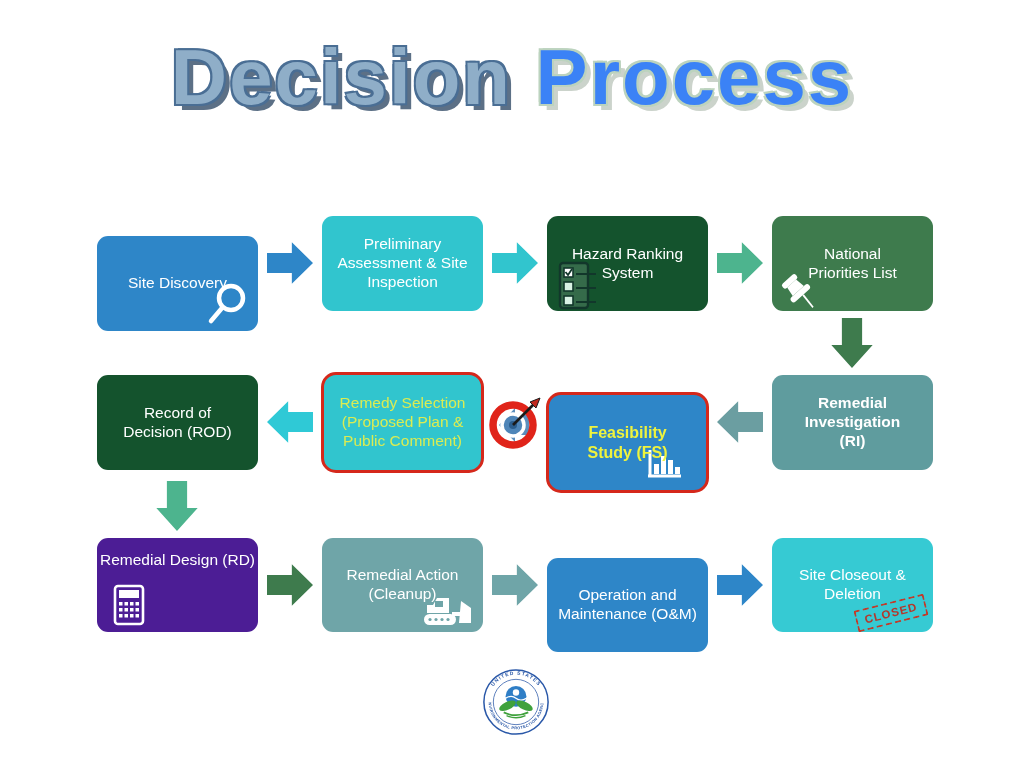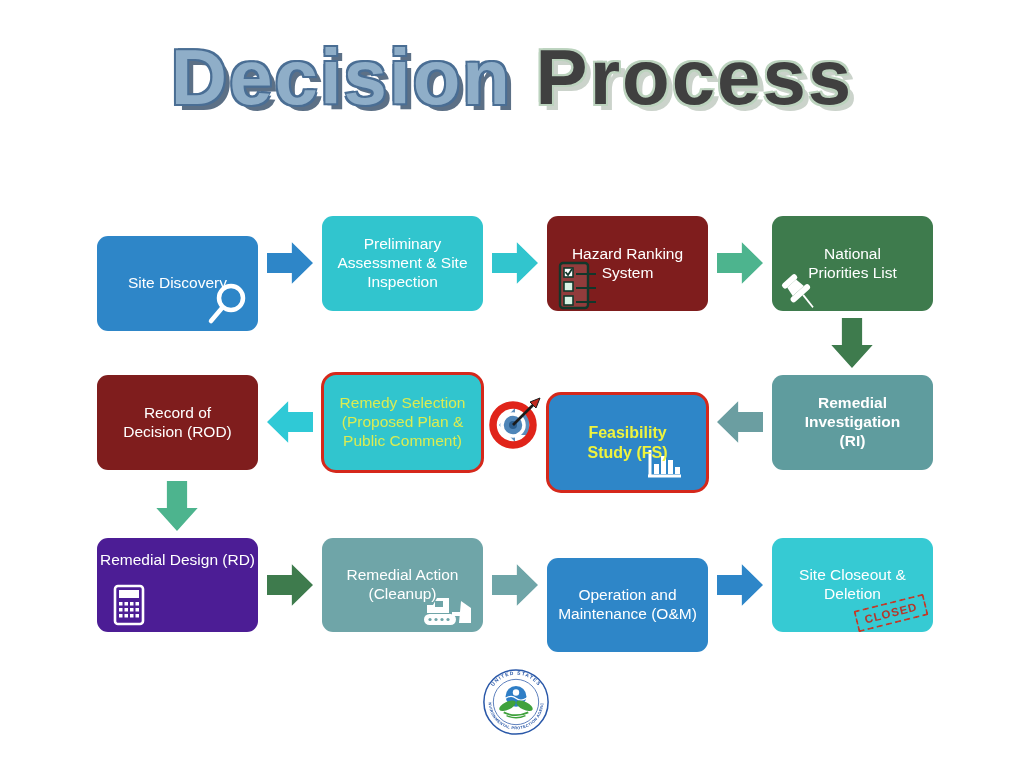--- a/index.html
+++ b/index.html
@@ -5,36 +5,36 @@
   html,body{margin:0;padding:0;background:#ffffff;}
   .canvas{position:relative;width:1024px;height:768px;background:#ffffff;overflow:hidden;
           font-family:"Liberation Sans",sans-serif;}
 
   
   .title{position:absolute;top:38px;left:0;width:1024px;margin:0;text-align:center;
          font-size:78px;font-weight:700;letter-spacing:2px;line-height:1;}
   .t1{color:#8FAEC8;
       text-shadow:-2px -2px 0 #4A6E94,2px -2px 0 #4A6E94,-2px 2px 0 #4A6E94,2px 2px 0 #4A6E94,
                   6px 6px 0 #5C7086;}
-  .t2{color:#404040;
+  .t2{color:#3b82f6;
       text-shadow:-2px -2px 0 #BCD3BE,2px -2px 0 #BCD3BE,-2px 2px 0 #BCD3BE,2px 2px 0 #BCD3BE,
                   6px 6px 0 #CBD3CB;}
 
   
   .box{position:absolute;width:161px;height:95px;border-radius:11px;box-sizing:border-box;
        display:flex;align-items:center;justify-content:center;text-align:center;
        color:#fff;font-size:15.5px;line-height:1.22;}
   .r3{height:94px;}
   .lbl{display:block;position:relative;z-index:2;}
   .narrow .lbl{max-width:112px;}
 
   .c-blue{background:#2E86C8;margin-top:20px;}
   .c-turq{background:#31C5CE;}
   .c-turq2{background:#36CAD3;}
-  .c-seagreen{background:#7f1d1d;}
+  .c-seagreen{background:#14532d;}
   .c-darkgreen{background:#3E7B4D;}
   .c-green2{background:#4c1d95;}
   .c-slate{background:#5F9C9E;}
   .c-slate2{background:#6FA5A8;}
 
   .hl{border:3px solid #D5281B;border-radius:15px;height:101px;width:163px;}
   .fs .lbl{color:#EFF33D;font-weight:bold;font-size:16px;max-width:125px;}
   .rs .lbl{color:#DBEC52;max-width:140px;}
   .ri .lbl{font-weight:bold;max-width:106px;}
   .top-align{align-items:flex-start;padding-top:13px;}

